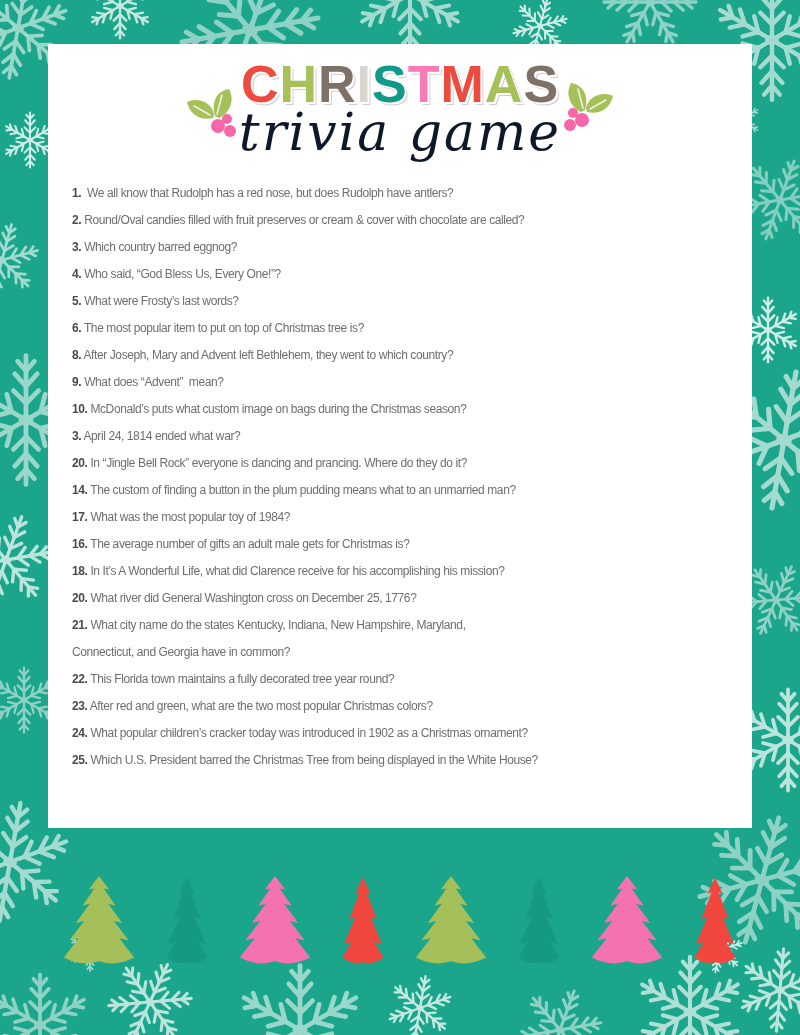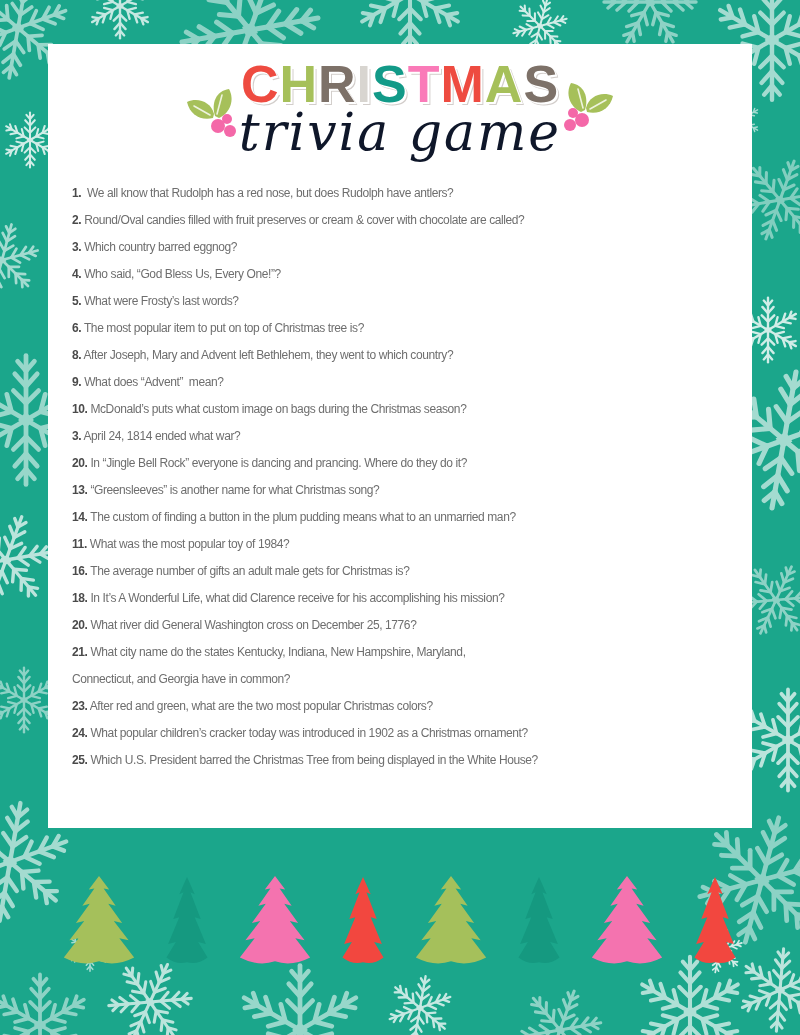--- a/index.html
+++ b/index.html
@@ -138,28 +138,28 @@
         <div class="qrow"><span class="qnum">2.</span><span class="qtext"> Round/Oval candies filled with fruit preserves or cream &amp; cover with chocolate are called?</span></div>
         <div class="qrow"><span class="qnum">3.</span><span class="qtext"> Which country barred eggnog?</span></div>
         <div class="qrow"><span class="qnum">4.</span><span class="qtext"> Who said, “God Bless Us, Every One!”?</span></div>
         <div class="qrow"><span class="qnum">5.</span><span class="qtext"> What were Frosty’s last words?</span></div>
         <div class="qrow"><span class="qnum">6.</span><span class="qtext"> The most popular item to put on top of Christmas tree is?</span></div>
         <div class="qrow"><span class="qnum">8.</span><span class="qtext"> After Joseph, Mary and Advent left Bethlehem, they went to which country?</span></div>
         <div class="qrow"><span class="qnum">9.</span><span class="qtext"> What does “Advent”  mean?</span></div>
         <div class="qrow"><span class="qnum">10.</span><span class="qtext"> McDonald’s puts what custom image on bags during the Christmas season?</span></div>
         <div class="qrow"><span class="qnum">3.</span><span class="qtext"> April 24, 1814 ended what war?</span></div>
         <div class="qrow"><span class="qnum">20.</span><span class="qtext"> In “Jingle Bell Rock” everyone is dancing and prancing. Where do they do it?</span></div>
-        <div class="qrow"><span class="qnum">13.</span><span class="qtext"> “Greensleeves” is another name for what Christmas song?</span></div>
         <div class="qrow"><span class="qnum">14.</span><span class="qtext"> The custom of finding a button in the plum pudding means what to an unmarried man?</span></div>
-        <div class="qrow"><span class="qnum">11.</span><span class="qtext"> What was the most popular toy of 1984?</span></div>
+        <div class="qrow"><span class="qnum">17.</span><span class="qtext"> What was the most popular toy of 1984?</span></div>
         <div class="qrow"><span class="qnum">16.</span><span class="qtext"> The average number of gifts an adult male gets for Christmas is?</span></div>
         <div class="qrow"><span class="qnum">18.</span><span class="qtext"> In It’s A Wonderful Life, what did Clarence receive for his accomplishing his mission?</span></div>
         <div class="qrow"><span class="qnum">20.</span><span class="qtext"> What river did General Washington cross on December 25, 1776?</span></div>
         <div class="qrow"><span class="qnum">21.</span><span class="qtext"> What city name do the states Kentucky, Indiana, New Hampshire, Maryland,
 Connecticut, and Georgia have in common?</span></div>
+        <div class="qrow"><span class="qnum">22.</span><span class="qtext"> This Florida town maintains a fully decorated tree year round?</span></div>
         <div class="qrow"><span class="qnum">23.</span><span class="qtext"> After red and green, what are the two most popular Christmas colors?</span></div>
         <div class="qrow"><span class="qnum">24.</span><span class="qtext"> What popular children’s cracker today was introduced in 1902 as a Christmas ornament?</span></div>
         <div class="qrow"><span class="qnum">25.</span><span class="qtext"> Which U.S. President barred the Christmas Tree from being displayed in the White House?</span></div>
       </div>
 
     <div class="trees-row" id="trees">
         <svg class="tree wide" viewBox="0 0 80 96" preserveAspectRatio="none">
           <path d="M40,1 L51,15 L45,14 L58,32 L50,30 L65,50 L56,48 L72,68 L62,66 L78,86 Q58,96 40,90 Q22,96 2,86 L18,66 L8,68 L24,48 L15,50 L30,30 L22,32 L35,14 L29,15 Z" fill="#A5C05B"></path>
         </svg>
         <svg class="tree narrow" viewBox="0 0 56 96" preserveAspectRatio="none">

